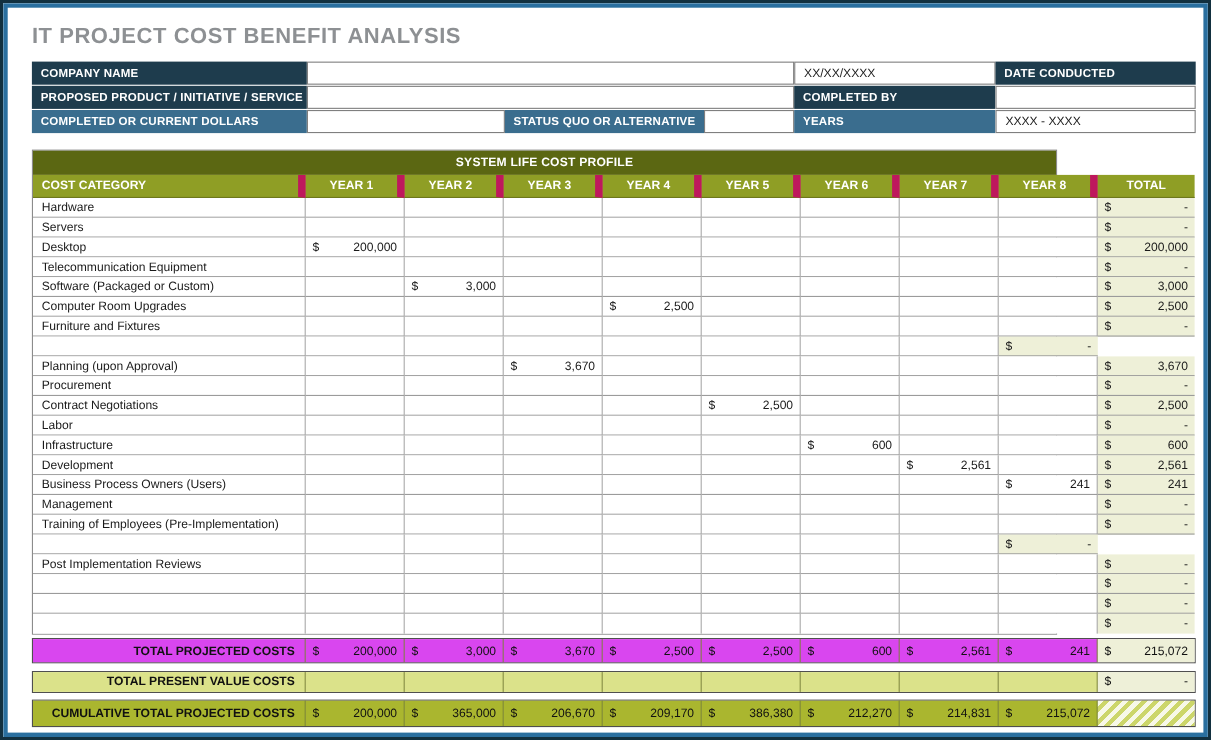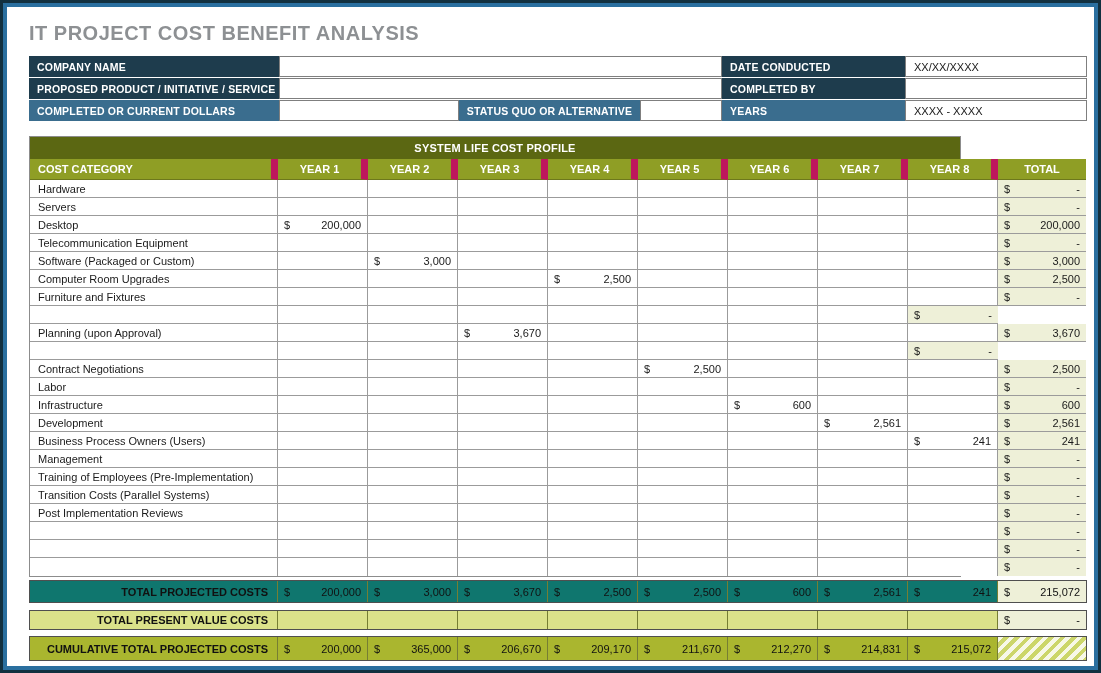--- a/index.html
+++ b/index.html
@@ -83,43 +83,43 @@
     width:1058px; margin-left:7px;
     border:1px solid #4f4f4f;
   }
   .summary .scell {
     display:flex; align-items:center;
     border-right:1px solid #767e33;
     font-size:11px; color:#111;
   }
   .summary .scell:last-child { border-right:none; }
   .slabel { justify-content:flex-end; padding-right:9px; font-weight:bold; font-size:10.5px; }
-  .row-projected { margin-top:3px; } .row-projected .scell { height:21px; background:#0f766e; }
+  .row-projected { margin-top:3px; } .row-projected .scell { height:21px; background:#d946ef; }
   .row-present  { margin-top:7px; } .row-present .scell  { height:18px; background:#dbe28a; }
   .row-cumulative { margin-top:6px; } .row-cumulative .scell { height:23px; background:#aab62f; }
   .row-projected .totcol, .row-present .totcol { background:#eef0d8 !important; }
   .hatch {
     background:repeating-linear-gradient(135deg,#f7f8e8 0 4px,#ccd66a 4px 8px) !important;
   }
 </style>
 </head>
 <body>
 
 <div class="page">
   <div class="frame">
     <div class="content">
 
       <div class="title">IT PROJECT COST BENEFIT ANALYSIS</div>
 
       <div class="form-grid">
 
         <div class="fcell flabel navy">COMPANY NAME</div>
         <div class="fcell fvalue span3"></div>
+        <div class="fcell fvalue">XX/XX/XXXX</div>
         <div class="fcell flabel navy">DATE CONDUCTED</div>
-        <div class="fcell fvalue">XX/XX/XXXX</div>
 
         <div class="fcell flabel navy">PROPOSED PRODUCT / INITIATIVE / SERVICE</div>
         <div class="fcell fvalue span3"></div>
         <div class="fcell flabel navy">COMPLETED BY</div>
         <div class="fcell fvalue"></div>
 
         <div class="fcell flabel mblue">COMPLETED OR CURRENT DOLLARS</div>
         <div class="fcell fvalue"></div>
         <div class="fcell flabel mblue" style="justify-content:center;padding-left:0;">STATUS QUO OR ALTERNATIVE</div>
         <div class="fcell fvalue"></div>
@@ -282,20 +282,21 @@
               <div class="cell money"></div>
               <div class="cell money"></div>
               <div class="cell money"></div>
               <div class="cell money"></div>
               <div class="cell money totcol">
                 <span class="cur">$</span>
                 <span class="amt">3,670</span>
               </div>
             </div>
             <div class="trow">
+              <div class="cell cat">Procurement</div>
               <div class="cell money"></div>
               <div class="cell money"></div>
               <div class="cell money"></div>
               <div class="cell money"></div>
               <div class="cell money"></div>
               <div class="cell money"></div>
               <div class="cell money"></div>
               <div class="cell money"></div>
               <div class="cell money totcol">
                 <span class="cur">$</span>
@@ -413,21 +414,20 @@
               <div class="cell money"></div>
               <div class="cell money"></div>
               <div class="cell money"></div>
               <div class="cell money"></div>
               <div class="cell money totcol">
                 <span class="cur">$</span>
                 <span class="amt">-</span>
               </div>
             </div>
             <div class="trow">
-              <div class="cell cat">Transition Costs (Parallel Systems)</div>
               <div class="cell money"></div>
               <div class="cell money"></div>
               <div class="cell money"></div>
               <div class="cell money"></div>
               <div class="cell money"></div>
               <div class="cell money"></div>
               <div class="cell money"></div>
               <div class="cell money"></div>
               <div class="cell money totcol">
                 <span class="cur">$</span>
@@ -564,21 +564,21 @@
           <div class="scell money">
             <span class="cur">$</span>
             <span class="amt">206,670</span>
           </div>
           <div class="scell money">
             <span class="cur">$</span>
             <span class="amt">209,170</span>
           </div>
           <div class="scell money">
             <span class="cur">$</span>
-            <span class="amt">211,670</span>
+            <span class="amt">386,380</span>
           </div>
           <div class="scell money">
             <span class="cur">$</span>
             <span class="amt">212,270</span>
           </div>
           <div class="scell money">
             <span class="cur">$</span>
             <span class="amt">214,831</span>
           </div>
           <div class="scell money">

